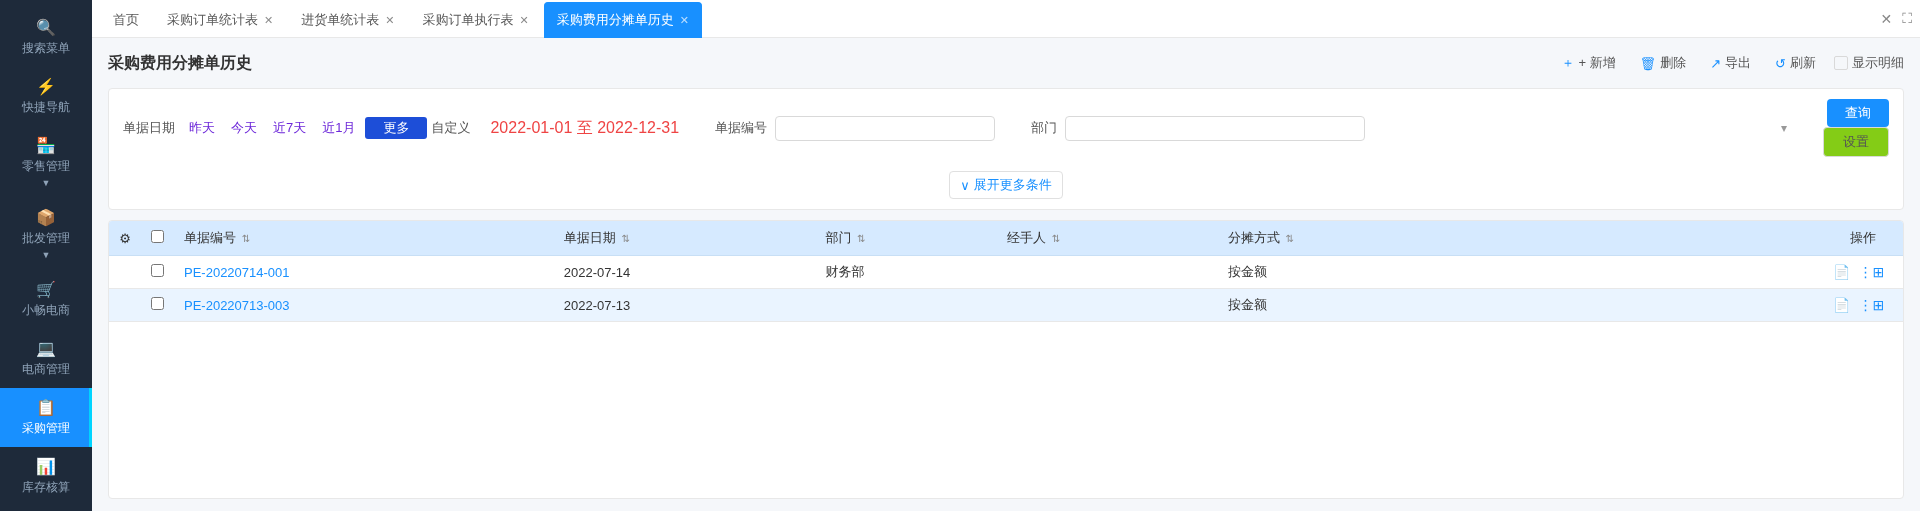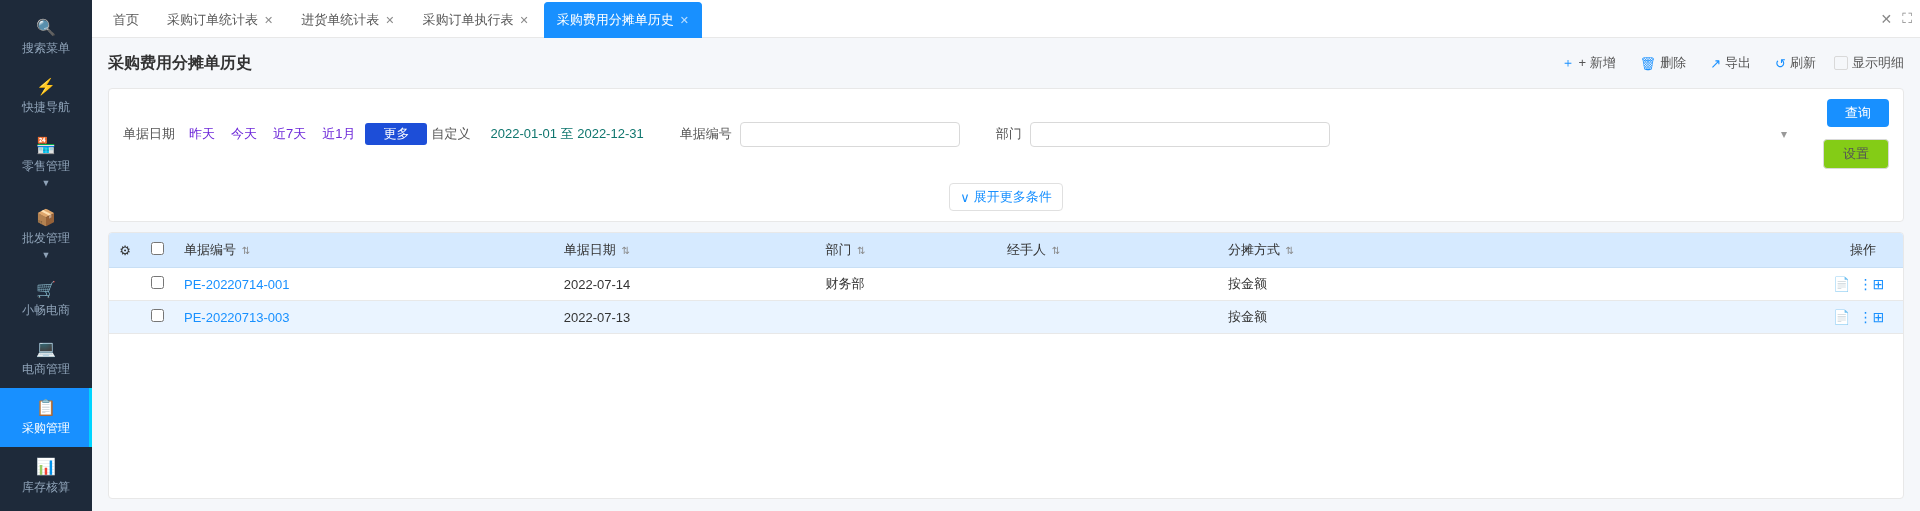--- a/index.html
+++ b/index.html
@@ -319,38 +319,38 @@
           <span class="search-label">单据日期</span>
           <div style="display:flex;align-items:center;gap:4px;">
             <span class="date-quick-btn">昨天</span>
             <span class="date-quick-btn">今天</span>
             <span class="date-quick-btn">近7天</span>
             <span class="date-quick-btn">近1月</span>
             <span class="date-quick-btn more">更多</span>
             <span class="date-custom">自定义</span>
           </div>
         </div>
-        <div style="font-size:13px;color:#0f766e;margin-left:4px;">2022-01-01 至 2022-12-31</div>
+        <div style="font-size:16px;color:#ef4444;margin-left:4px;">2022-01-01 至 2022-12-31</div>
 
         <div class="search-field" style="margin-left:20px;">
           <span class="search-label">单据编号</span>
           <input class="search-input" type="text" style="">
         </div>
 
         <div class="search-field" style="margin-left:20px; flex:1;">
           <span class="search-label">部门</span>
           <div class="select-wrapper" style="flex:1;">
             <select class="dept-select" style="width:100%;max-width:300px;">
               <option value=""></option>
               <option value="财务部">财务部</option>
             </select>
           </div>
         </div>
 
-        <div style="display:flex;flex-direction:column;gap:12px;margin-left:8px;">
+        <div style="display:flex;flex-direction:column;gap:0;margin-left:8px;">
           <button class="query-btn">查询</button>
           <button class="settings-btn">设置</button>
         </div>
       </div>
 
       <div style="display:flex;justify-content:center;margin-top:6px;">
         <div class="expand-btn">
           <span>∨</span>
           <span>展开更多条件</span>
         </div>

